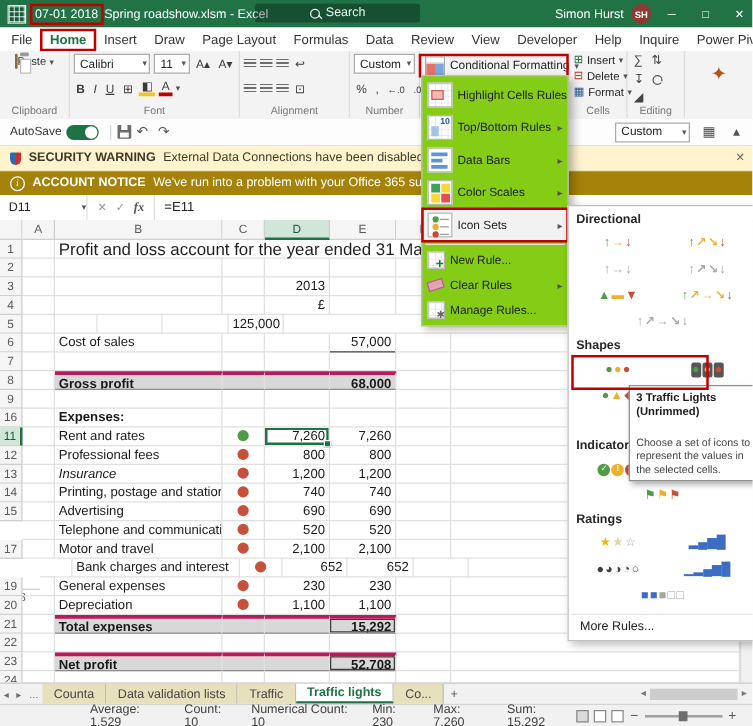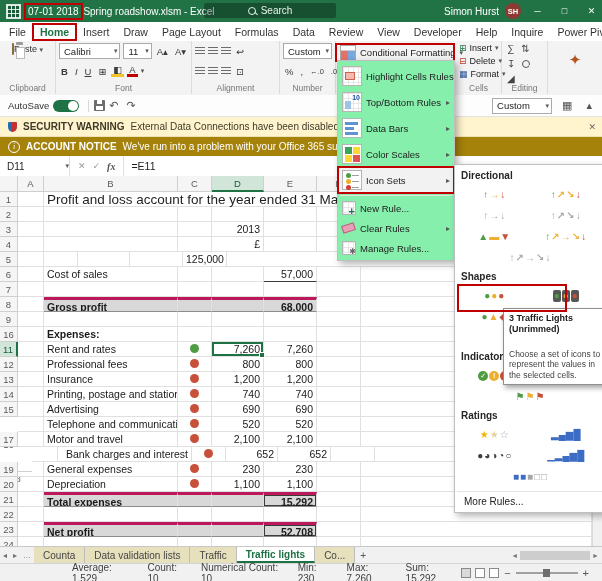--- a/index.html
+++ b/index.html
@@ -119,21 +119,21 @@
   #statusbar{top:563px;height:18px;background:#f1f1f1;border-top:1px solid #d4d4d4;display:flex;align-items:center;font-size:10px;color:#3f3f3f;box-sizing:border-box}
   #stats{display:flex;gap:14px;padding-left:72px}
   #sbright{margin-left:auto;display:flex;align-items:center;padding-right:8px;color:#555}
   .vicon{width:10px;height:10px;border:1px solid #8a8a8a;background:#fff;display:inline-block;margin-left:4px;box-sizing:border-box}
   .vicon.active{background:#d9d9d9}
   .zbtn{margin:0 5px;font-size:11px}
   .ztrack{display:inline-block;width:62px;height:2px;background:#a0a0a0;position:relative;vertical-align:middle}
   .zthumb{position:absolute;left:27px;top:-3px;width:7px;height:8px;background:#6e6e6e}
 
   
-  #cfmenu{position:absolute;left:337px;top:60px;width:118px;background:#86efac;border:1px solid #bfbfbf;
+  #cfmenu{position:absolute;left:337px;top:60px;width:118px;background:#84cc16;border:1px solid #bfbfbf;
           box-shadow:3px 3px 7px rgba(0,0,0,.3);z-index:40;padding:2px 0;box-sizing:border-box}
   .cfitem{display:flex;align-items:center;gap:4px;padding:0 4px;height:20px;font-size:10px;color:#212121;white-space:nowrap;overflow:hidden}
   .cfitem.big{height:26px}
   .cfitem.hl{background:#f2f2f2}
   .cflabel{white-space:nowrap;font-size:9.5px}
   .subarr{margin-left:auto;color:#555;font-size:8px}
   .menusep{height:1px;background:#e3e3e3;margin:2px 2px}
   .mi{flex:0 0 auto;position:relative;background:#fff;border:1px solid #b5b5b5;box-sizing:border-box;width:14px;height:14px}
   .cfitem.big .mi{width:20px;height:20px}
   .mi-hl,.mi-top,.mi-new,.mi-manage{background-image:linear-gradient(#e6e6e6 1px,transparent 1px),linear-gradient(90deg,#e6e6e6 1px,transparent 1px);background-size:5px 5px}
@@ -490,21 +490,21 @@
         <span class="cdot" style="background: rgb(198, 80, 58);"></span>
       </div>
       <div class="cell num" style="width: 52px;">800</div>
       <div class="cell num" style="width: 53px;">800</div>
       <div class="cell" style="width: 44px;"></div>
       <div class="cell" style="width: 231px;"></div>
     </div>
     <div class="growr">
       <div class="gh" style="width: 18px;">13</div>
       <div class="cell" style="width: 26px;"></div>
-      <div class="cell" style="width: 134px;">Insurance</div>
+      <div class="cell" style="width: 134px; font-style: italic;">Insurance</div>
       <div class="cell" style="width: 34px;">
         <span class="cdot" style="background: rgb(198, 80, 58);"></span>
       </div>
       <div class="cell num" style="width: 52px;">1,200</div>
       <div class="cell num" style="width: 53px;">1,200</div>
       <div class="cell" style="width: 44px;"></div>
       <div class="cell" style="width: 231px;"></div>
     </div>
     <div class="growr">
       <div class="gh" style="width: 18px;">14</div>
@@ -550,21 +550,21 @@
         <span class="cdot" style="background: rgb(198, 80, 58);"></span>
       </div>
       <div class="cell num" style="width: 52px;">2,100</div>
       <div class="cell num" style="width: 53px;">2,100</div>
       <div class="cell" style="width: 44px;"></div>
       <div class="cell" style="width: 231px;"></div>
     </div>
     <div class="growr">
       <div class="gh" style="width: 32px; margin-top: 24px;">18</div>
       <div class="cell" style="width: 26px;"></div>
-      <div class="cell" style="width: 134px; text-align: right;">Bank charges and interest</div>
+      <div class="cell" style="width: 134px;">Bank charges and interest</div>
       <div class="cell" style="width: 34px;">
         <span class="cdot" style="background: rgb(198, 80, 58);"></span>
       </div>
       <div class="cell num" style="width: 52px;">652</div>
       <div class="cell num" style="width: 53px;">652</div>
       <div class="cell" style="width: 44px;"></div>
       <div class="cell" style="width: 231px;"></div>
     </div>
     <div class="growr">
       <div class="gh" style="width: 18px;">19</div>

